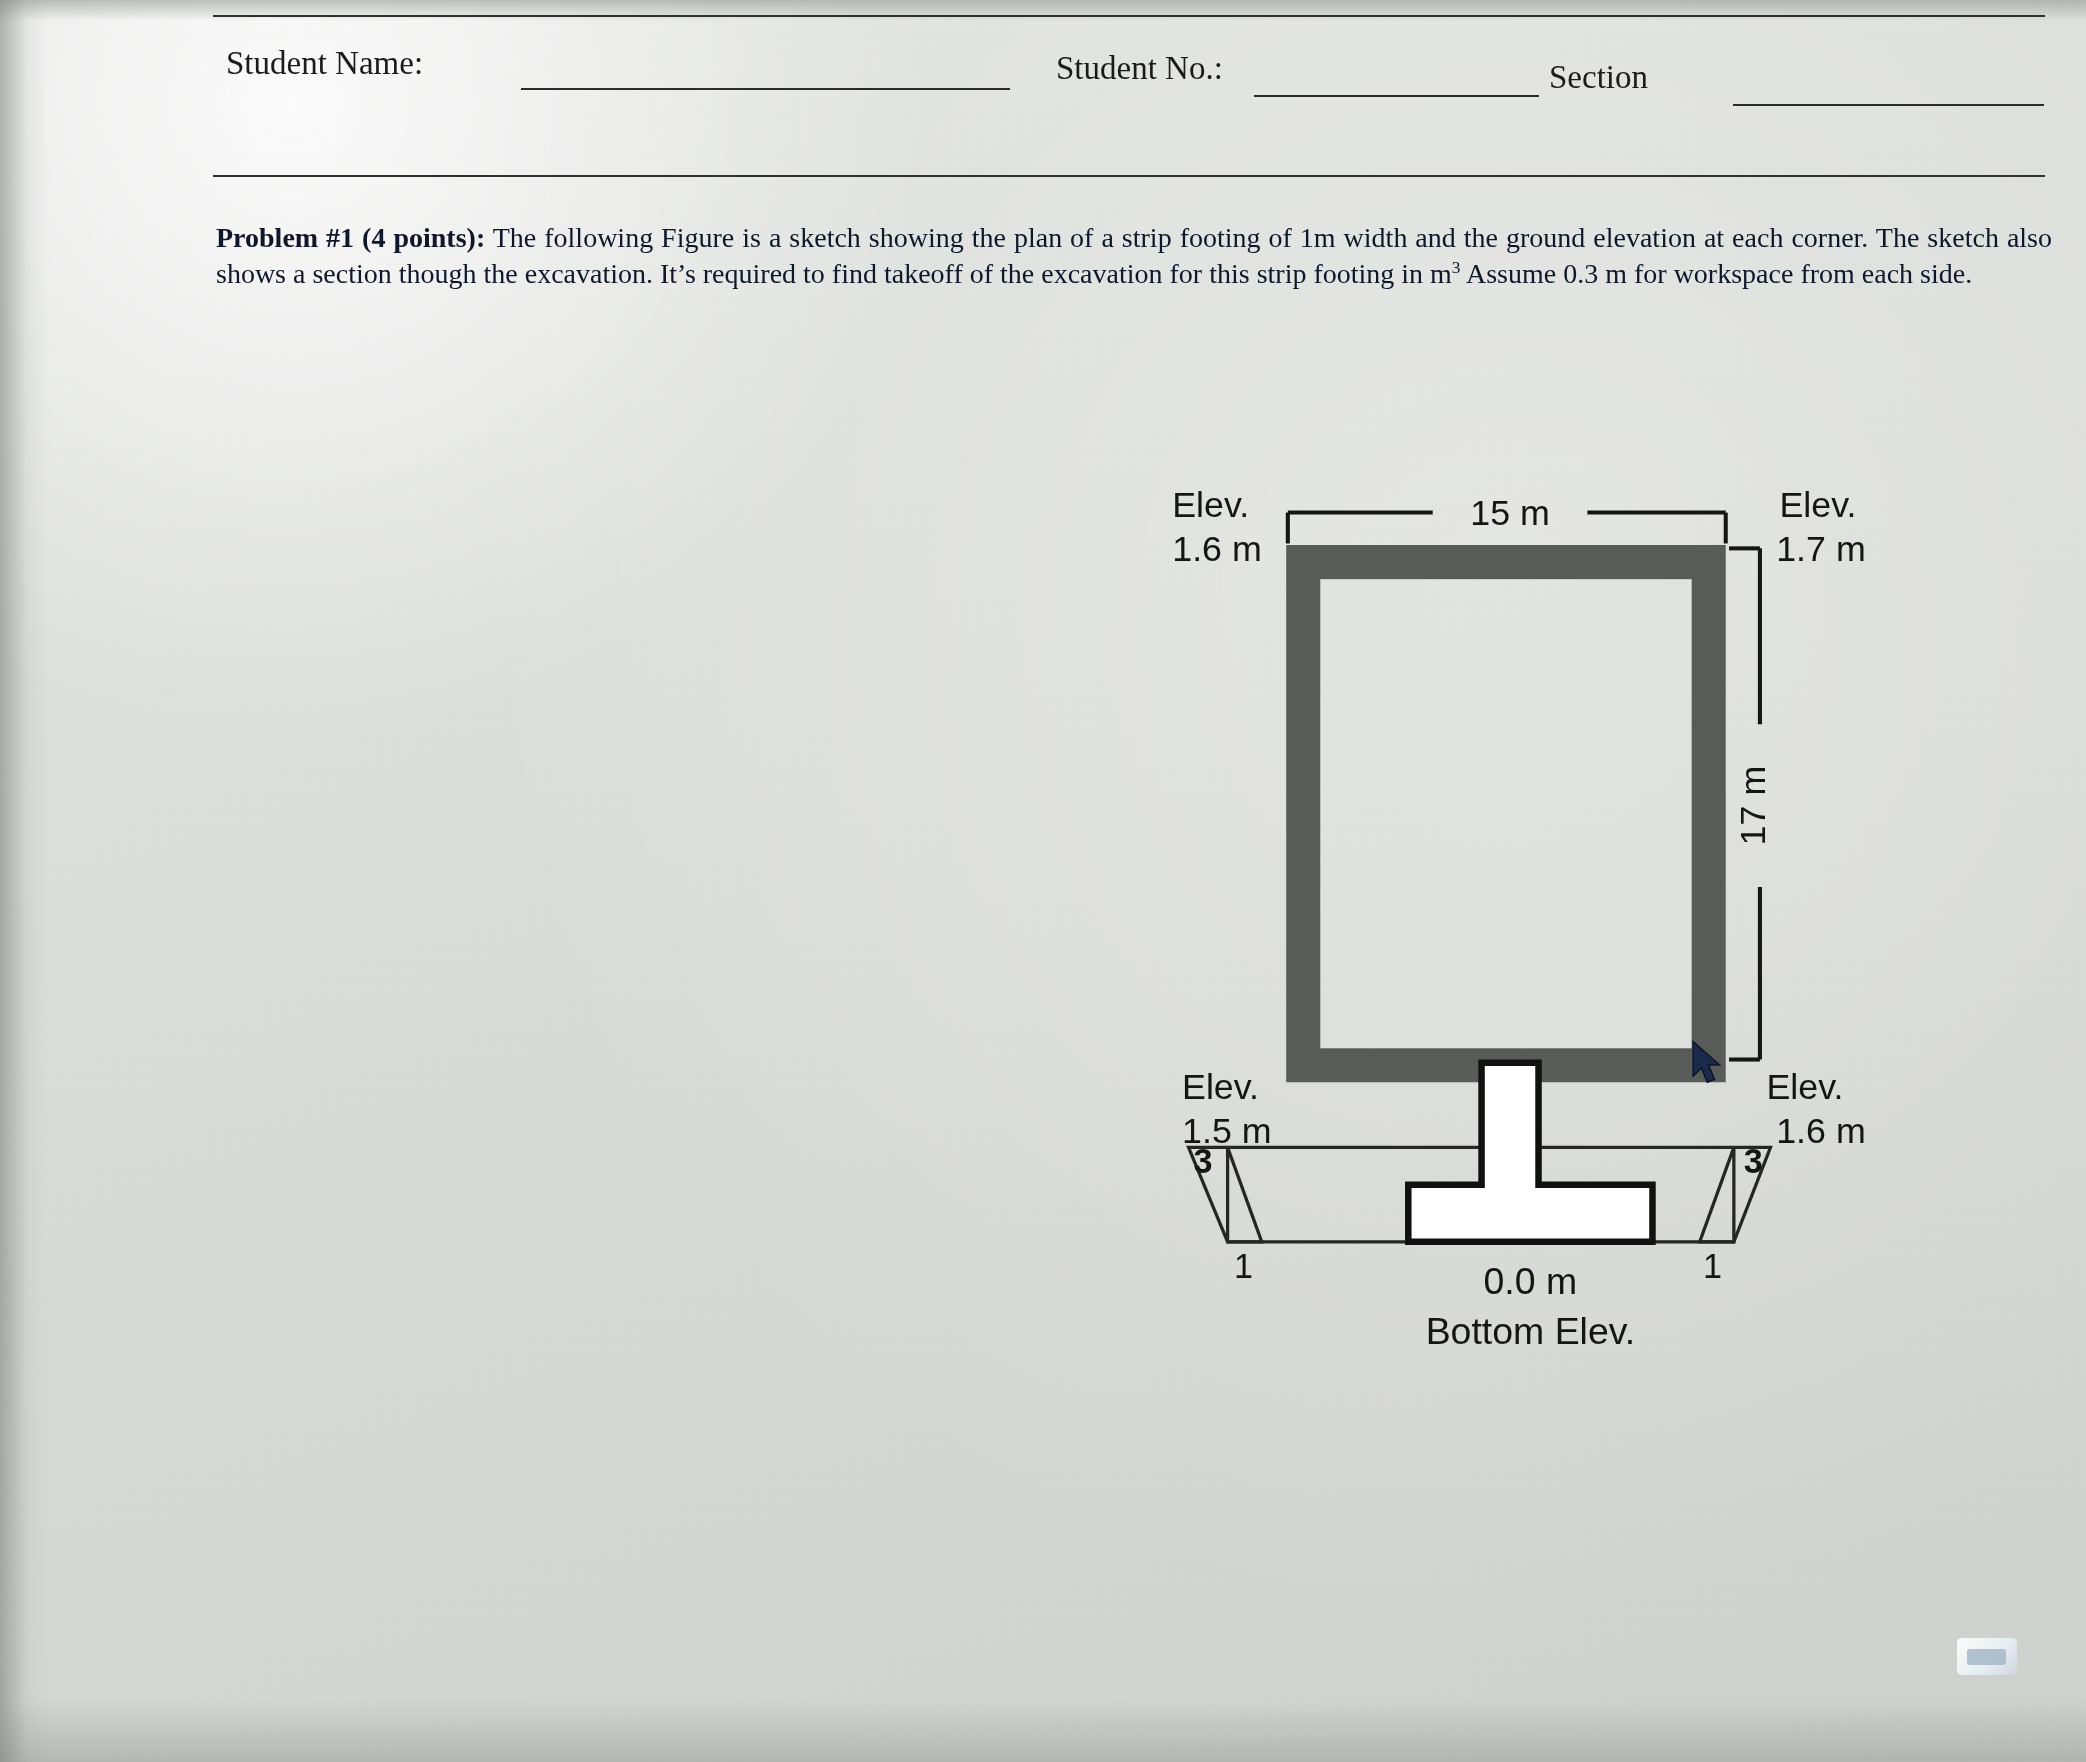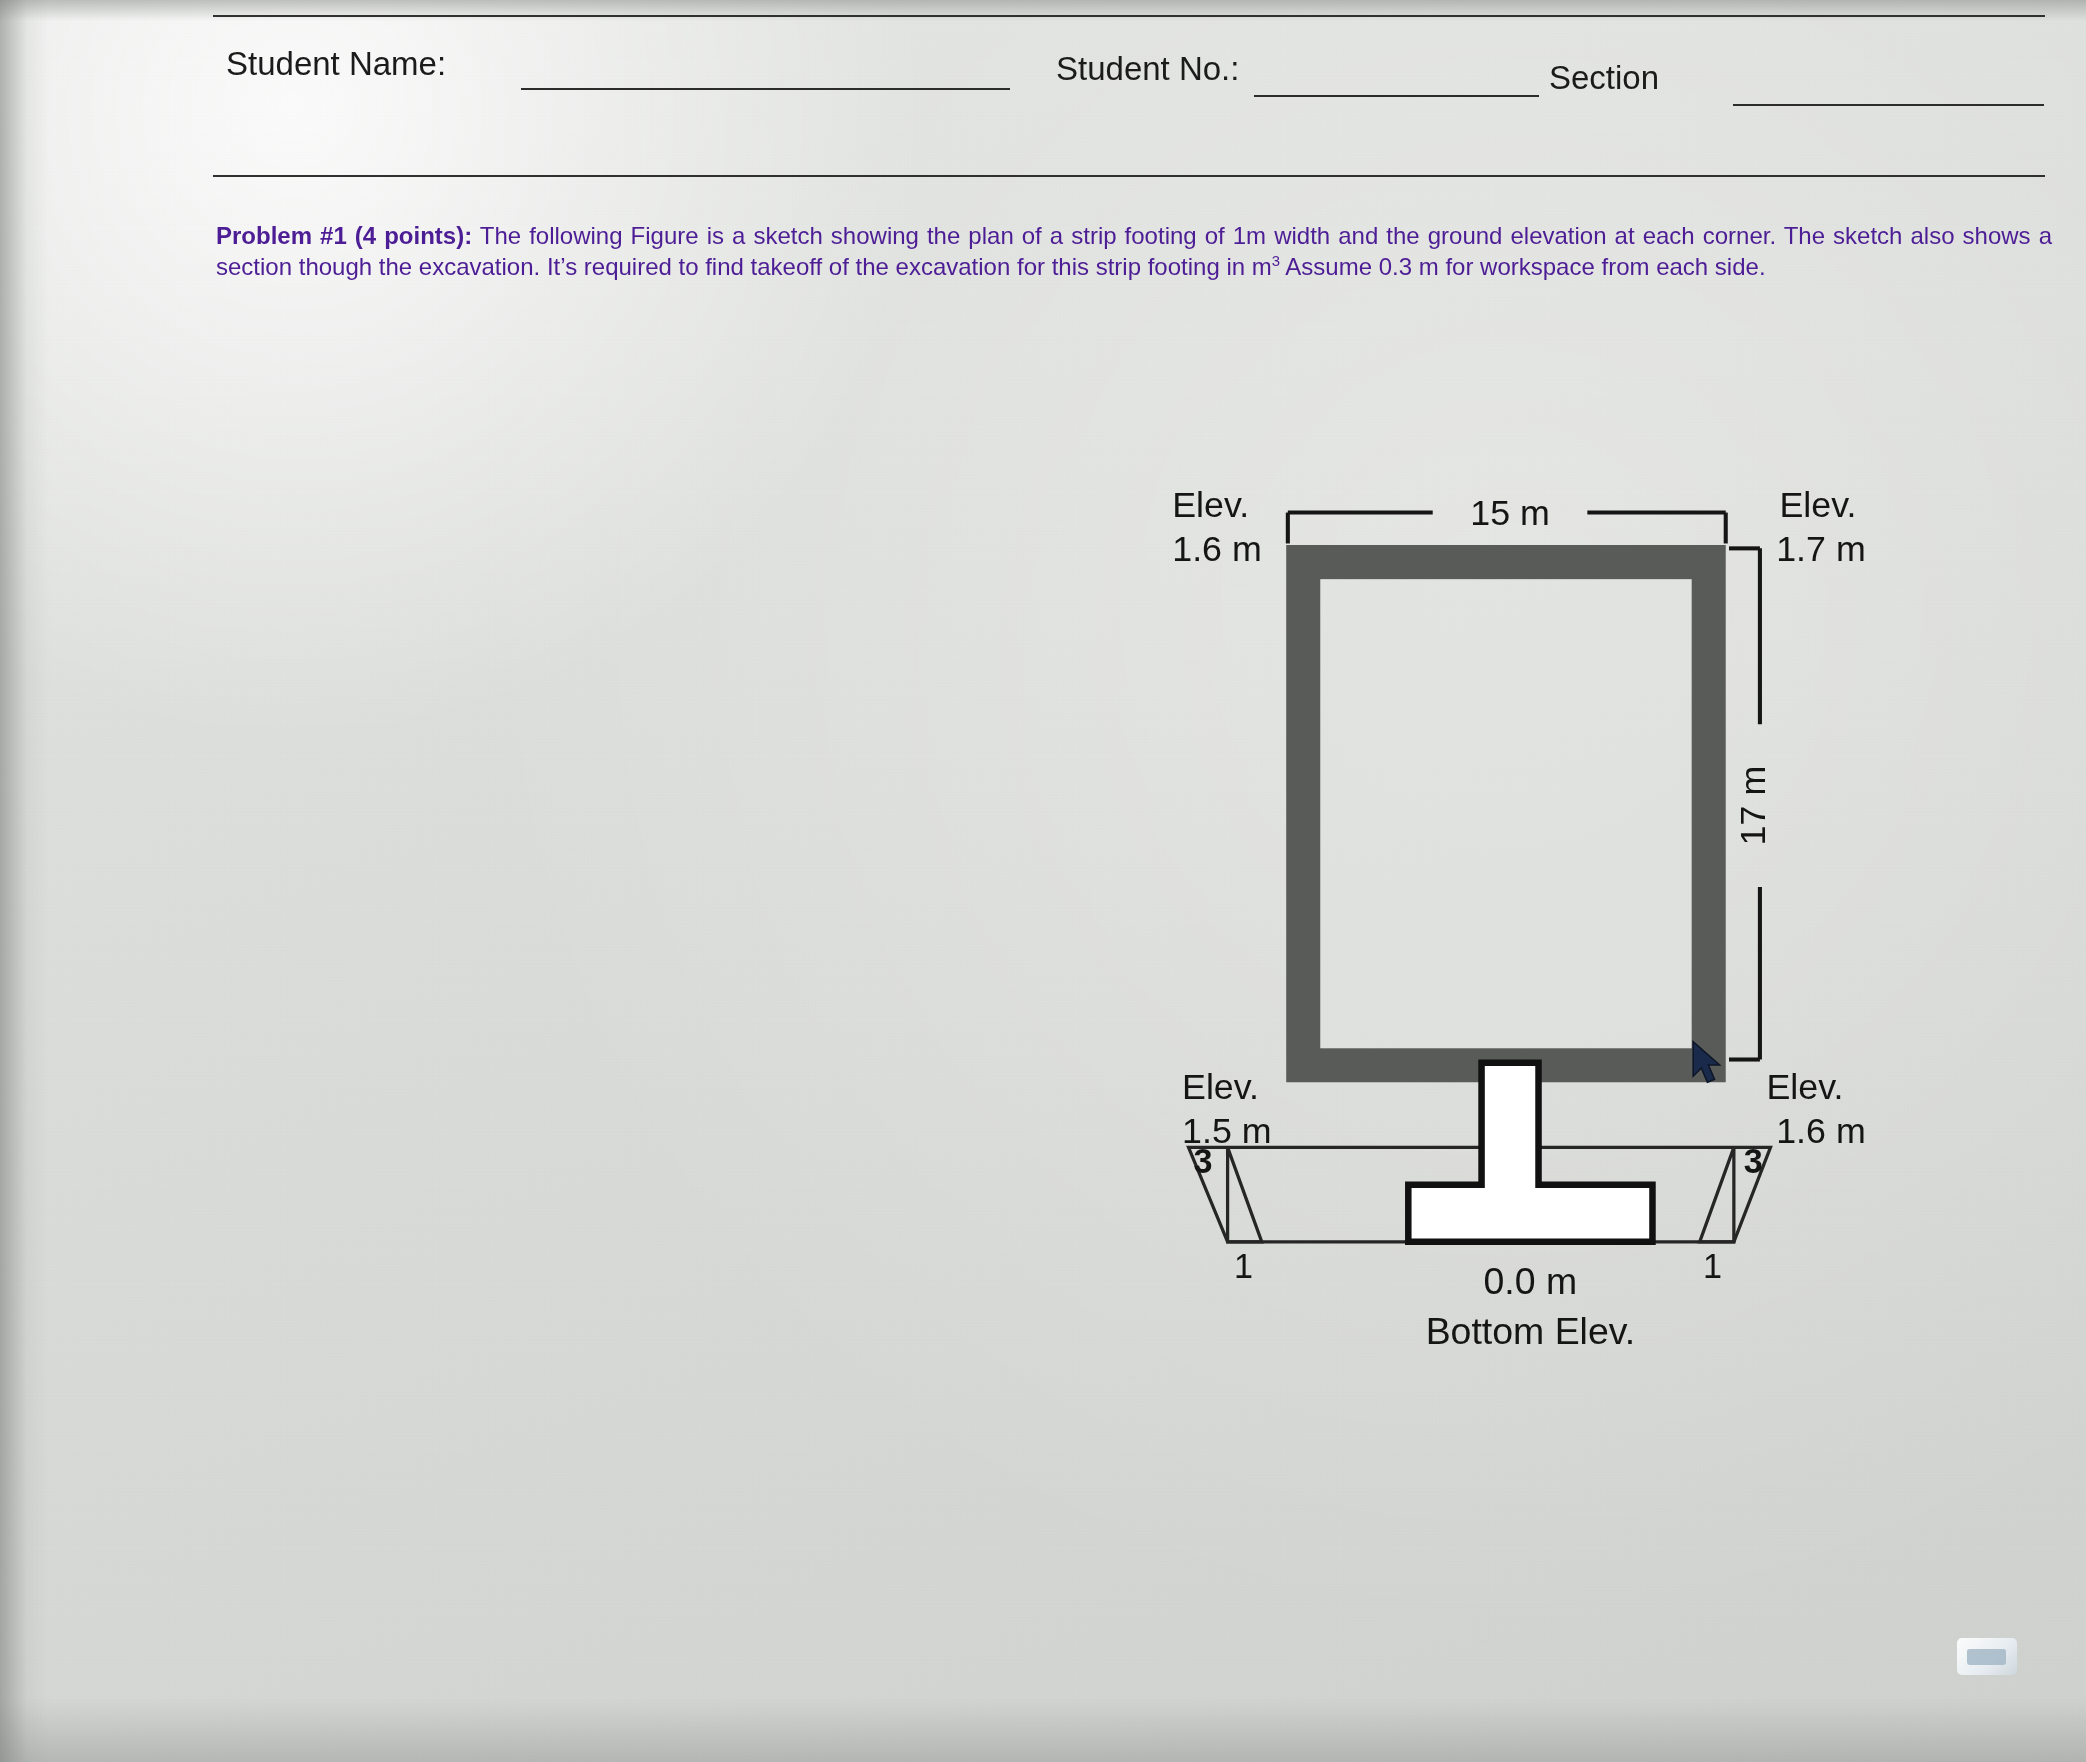--- a/index.html
+++ b/index.html
@@ -60,21 +60,21 @@
     height: 2.4px;
     background: #30302e;
   }
   #rule-top    { left: 213px; top: 14.7px;  width: 1832px; }
   #rule-bottom { left: 213px; top: 175px; width: 1832px; }
 
   .hdr-label {
     position: absolute;
     font-size: 33px;
     color: #1b1b1b;
-    font-family: Liberation Sans, sans-serif;
+    font-family: Liberation Serif, serif;
     white-space: nowrap;
   }
   #hdr-student-name { left: 226px; top: 45px; }
   #hdr-student-no   { left: 1024px; top: 50px; margin-left: 32px; }
   #hdr-section      { left: 1549px; top: 59px; }
 
   .blank-line {
     position: absolute;
     height: 2.4px;
     background: #2c2c2a;
@@ -82,24 +82,24 @@
   #blank-name { left: 521px;  top: 88px; width: 489px; }
   #blank-no   { left: 1254px; top: 95px; width: 285px; }
   #blank-sec  { left: 1733px; top: 104px; width: 311px; }
 
   
   #problem-text {
     position: absolute;
     left: 216px;
     top: 220px;
     width: 1836px;
-    font-family: Liberation Sans, sans-serif;
-    font-size: 24px;
+    font-family: Liberation Serif, serif;
+    font-size: 28px;
     line-height: 1.30;
-    color: #4c1d95;
+    color: #0f172a;
     text-align: justify;
   }
   #problem-text .bold { font-weight: bold; }
   #problem-text sup { font-size: 0.62em; vertical-align: super; }
 
   
   #figure {
     position: absolute;
     left: 1164px;
     top: 480px;

